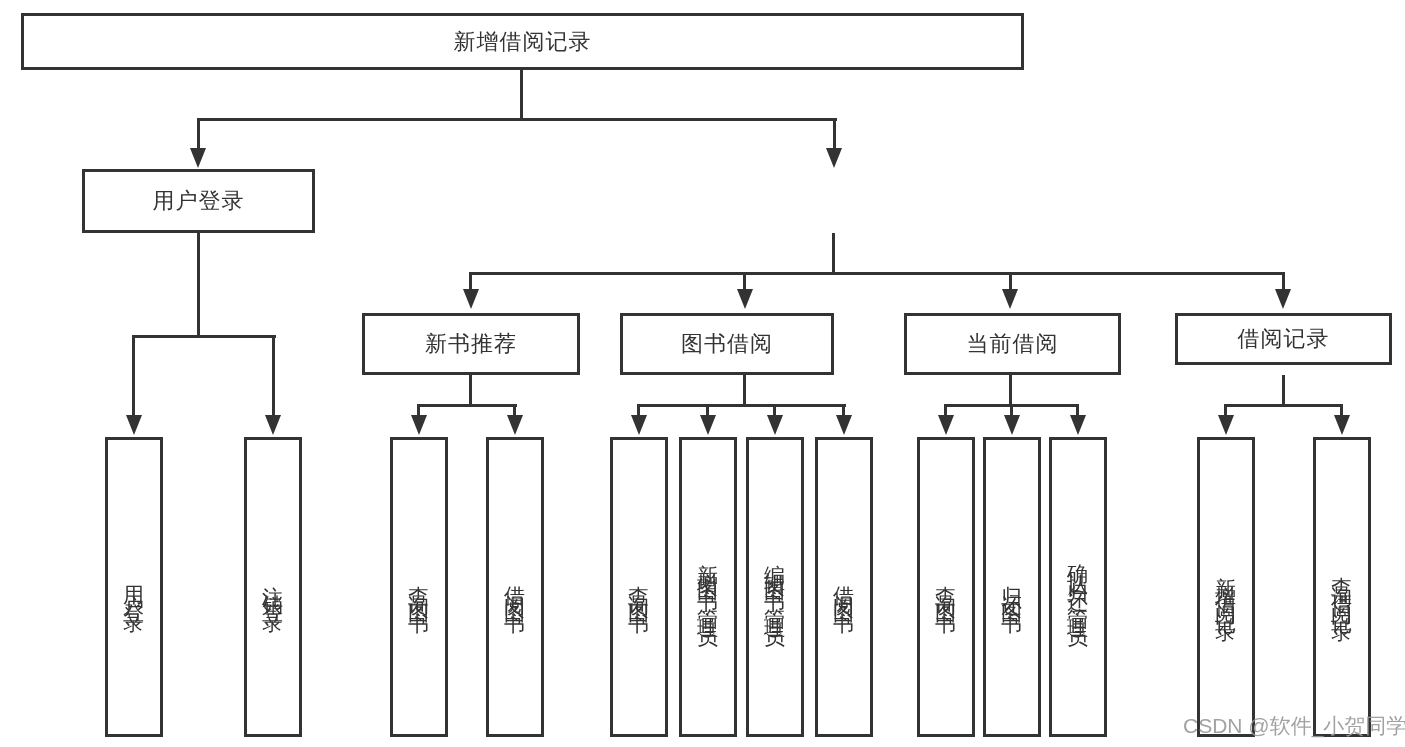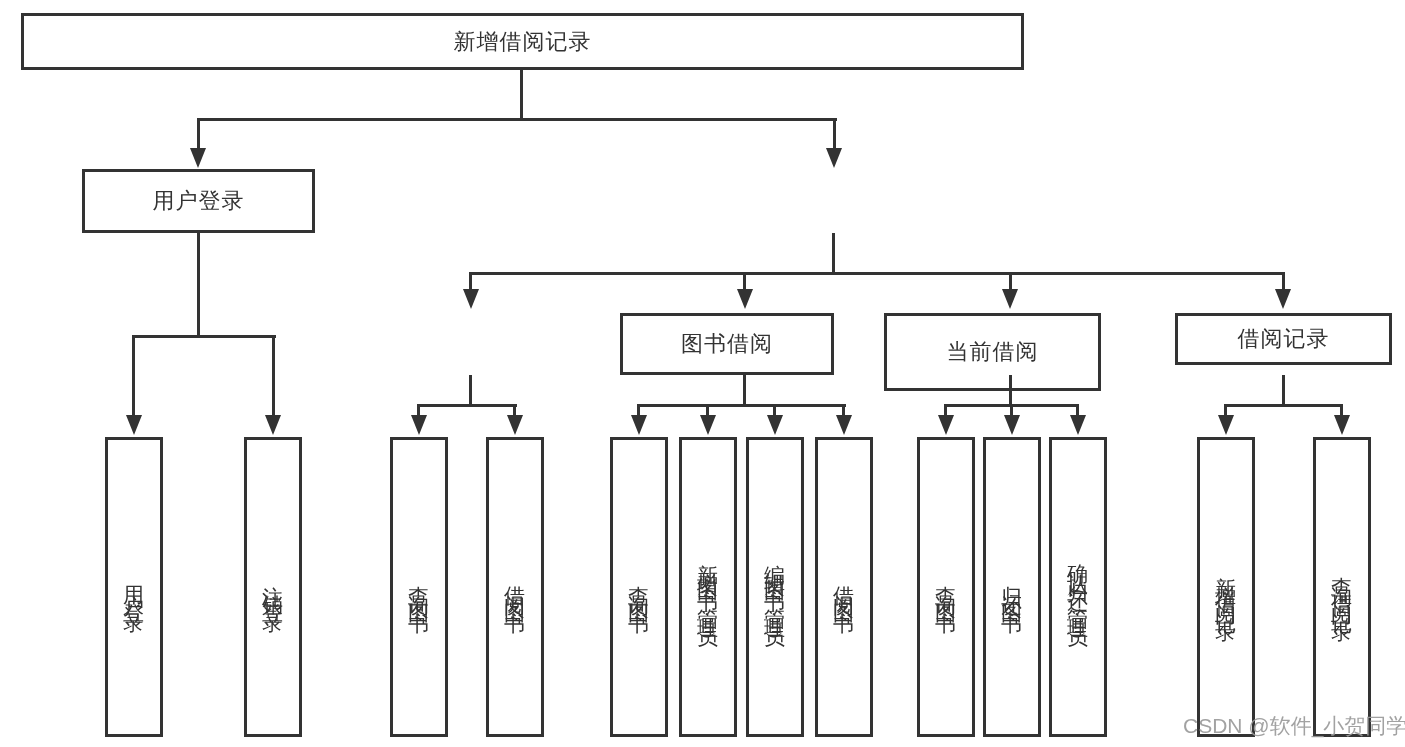--- a/index.html
+++ b/index.html
@@ -79,22 +79,23 @@
   <div class="line" style="left:469px;top:272px;width:816px;height:3px"></div>
   <div class="line" style="left:469px;top:272px;width:3px;height:19px"></div>
   <div class="line" style="left:743px;top:272px;width:3px;height:19px"></div>
   <div class="line" style="left:1009px;top:272px;width:3px;height:19px"></div>
   <div class="line" style="left:1282px;top:272px;width:3px;height:19px"></div>
   <div class="arrow" style="left:463px;top:289px"></div>
   <div class="arrow" style="left:737px;top:289px"></div>
   <div class="arrow" style="left:1002px;top:289px"></div>
   <div class="arrow" style="left:1275px;top:289px"></div>
 
+  <div class="node hnode" style="left:362px;top:313px;width:218px;height:62px">新书推荐</div>
   <div class="node hnode" style="left:620px;top:313px;width:214px;height:62px">图书借阅</div>
-  <div class="node hnode" style="left:884px;top:313px;width:217px;height:78px">当前借阅</div>
+  <div class="node hnode" style="left:904px;top:313px;width:217px;height:62px">当前借阅</div>
   <div class="node hnode" style="left:1175px;top:313px;width:217px;height:52px">借阅记录</div>
 
   <div class="line" style="left:469px;top:375px;width:3px;height:31px"></div>
   <div class="line" style="left:417px;top:404px;width:100px;height:3px"></div>
   <div class="line" style="left:417px;top:404px;width:3px;height:14px"></div>
   <div class="line" style="left:513px;top:404px;width:3px;height:14px"></div>
   <div class="arrow" style="left:411px;top:415px"></div>
   <div class="arrow" style="left:507px;top:415px"></div>
 
   <div class="line" style="left:743px;top:375px;width:3px;height:31px"></div>

